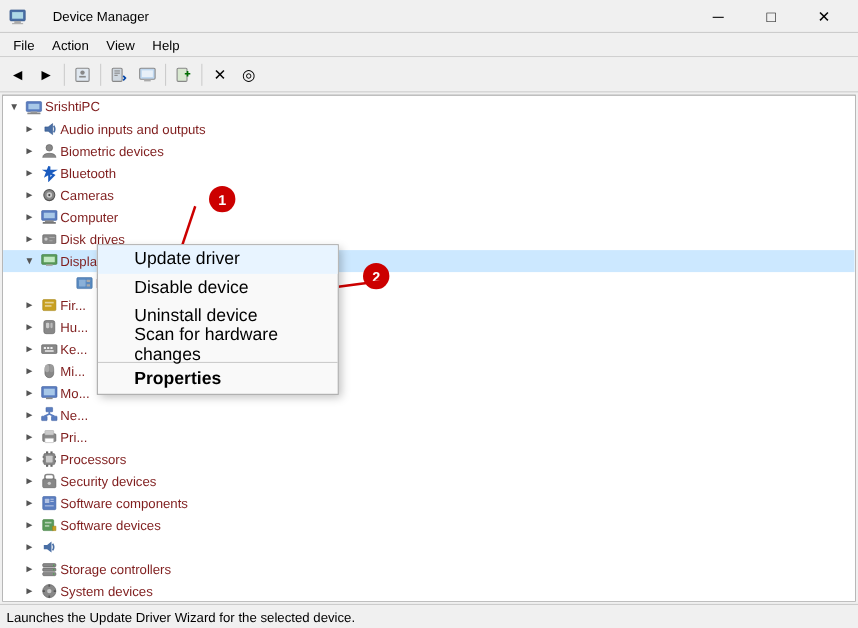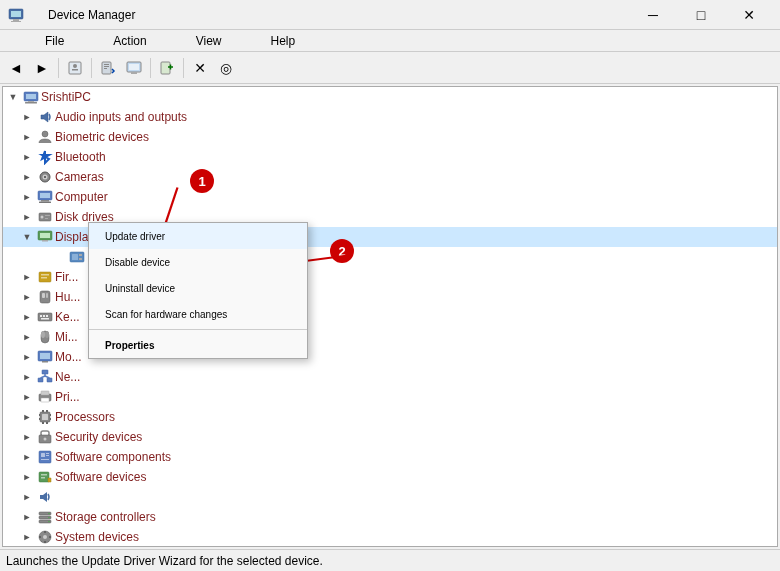--- a/index.html
+++ b/index.html
@@ -59,21 +59,20 @@
       height: 22px;
       display: flex;
       align-items: center;
       padding: 0 4px;
       border-bottom: 1px solid #ccc;
     }
     .menu-item {
       padding: 2px 8px;
       cursor: pointer;
       font-size: 12px;
-      margin-left: 33px;
     }
 
     
     .toolbar {
       background: #f0f0f0;
       height: 32px;
       display: flex;
       align-items: center;
       padding: 0 4px;
       border-bottom: 1px solid #ccc;
@@ -162,23 +161,23 @@
       width: 220px;
       background: #f9f9f9;
       border: 1px solid #aaa;
       box-shadow: 3px 3px 8px rgba(0,0,0,0.25);
       z-index: 100;
     }
     .ctx-item {
       height: 26px;
       display: flex;
       align-items: center;
-      padding: 0 16px;
+      padding: 0 33px;
       cursor: pointer;
-      font-size: 10px;
+      font-size: 16px;
     }
     .ctx-item.highlighted { background: #e8f4ff; }
     .ctx-item.bold { font-weight: bold; }
     .ctx-separator {
       height: 1px;
       background: #ccc;
       margin: 2px 0;
     }
 
     

